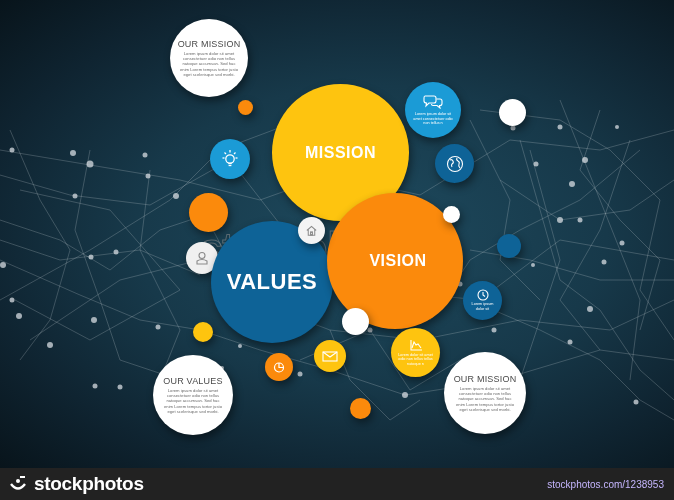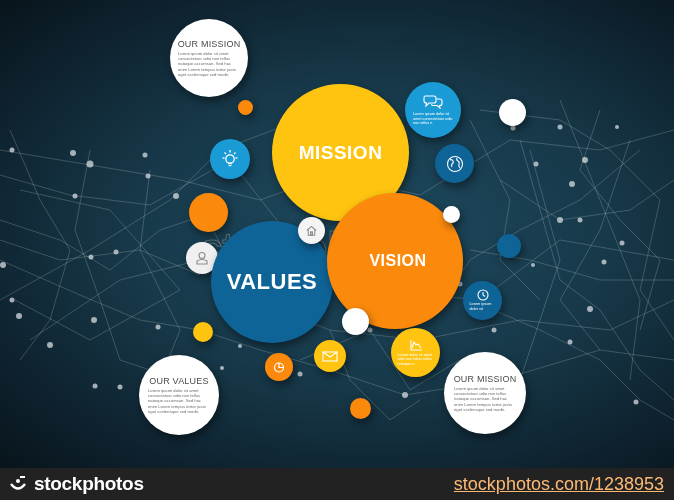--- a/index.html
+++ b/index.html
@@ -10,20 +10,21 @@
       position: absolute; left: 0; top: 0; width: 674px; height: 468px;
       background: radial-gradient(ellipse at 55% 50%, #1e4a5e 0%, #17394a 45%, #0f2431 75%, #08141b 100%);
       overflow: hidden;
     }
     #network { position: absolute; left: 0; top: 0; width: 674px; height: 468px; }
 
     .circle {
       position: absolute; border-radius: 50%;
       box-shadow: 2px 4px 8px rgba(0,0,0,0.45);
       display: flex; flex-direction: column; align-items: center; justify-content: center;
+      text-align: center;
     }
     .big-label {
       color: #ffffff; font-weight: bold; letter-spacing: 0.5px;
       font-family: "Liberation Sans", sans-serif;
     }
     .card-title {
       color: #4a4a4a; font-size: 9px; letter-spacing: 0.2px; margin-bottom: 2px;
     }
     .card-body {
       color: #6a6a6a; font-size: 4.2px; line-height: 5.2px; width: 62px;
@@ -41,21 +42,21 @@
     }
 
     #footer {
       position: absolute; left: 0; top: 468px; width: 674px; height: 32px;
       background: #222222; display: flex; align-items: center; justify-content: space-between;
       padding: 0 10px 0 8px;
     }
     .brand { display: flex; align-items: center; gap: 6px; color: #ffffff; }
     .brand-logo { width: 20px; height: 20px; position: relative; }
     .brand-name { font-size: 19px; font-weight: bold; letter-spacing: -0.3px; }
-    .footer-url { color: #fdba74; font-size: 18px; text-decoration: underline; }
+    .footer-url { color: #c4b5fd; font-size: 10px; }
   </style>
 </head>
 <body>
 
 <div id="stage">
 
   <svg id="network" viewBox="0 0 674 468">
     <g stroke="rgba(200,210,215,0.35)" stroke-width="0.7" fill="none">
       <polyline points="0,150 90,165 180,180 260,200 330,175 420,195 510,140 600,150 674,130"></polyline>
       <polyline points="0,175 70,195 150,205 230,160 300,250 380,290 480,300 560,240 674,260"></polyline>
@@ -159,21 +160,21 @@
     </svg>
   </div>
 
   <div class="circle" style="left:193px;top:322px;width:20px;height:20px;background:#fec40f;"></div>
 
   <div class="circle" style="left:211px;top:221px;width:122px;height:122px;background:#0e6397;">
     <div class="big-label" style="font-size:22px;">VALUES</div>
   </div>
 
   <div class="circle" style="left:272px;top:84px;width:137px;height:137px;background:#fec40f;">
-    <div class="big-label" style="font-size:19px;">MISSION</div>
+    <div class="big-label" style="font-size:16px;">MISSION</div>
   </div>
 
   <div class="circle" style="left:327px;top:193px;width:136px;height:136px;background:#fb8a0c;">
     <div class="big-label" style="font-size:16px;margin-left:6px;">VISION</div>
   </div>
 
   <div class="circle icon" style="left:298px;top:217px;width:27px;height:27px;background:#f4f4f4;">
     <svg width="13" height="13" viewBox="0 0 14 14" fill="none" stroke="#8a8a8a" stroke-width="1.1">
       <path d="M2 7 L7 2.5 L12 7"></path>
       <path d="M3.5 6 L3.5 12 L10.5 12 L10.5 6"></path>
@@ -230,21 +231,21 @@
 
   <div class="circle icon" style="left:265px;top:353px;width:28px;height:28px;background:#fb8a0c;">
     <svg width="12" height="12" viewBox="0 0 12 12" fill="none" stroke="#fff" stroke-width="1.2">
       <circle cx="6" cy="6.5" r="4.5"></circle>
       <path d="M6 2 L6 6.5 L10.5 6.5"></path>
     </svg>
   </div>
 
   <div class="circle" style="left:350px;top:398px;width:21px;height:21px;background:#fb8a0c;"></div>
 
-  <div class="circle" style="left:139px;top:355px;width:80px;height:80px;background:#ffffff;">
+  <div class="circle" style="left:153px;top:355px;width:80px;height:80px;background:#ffffff;">
     <div class="card-title">OUR VALUES</div>
     <div class="card-body">Lorem ipsum dolor sit amet consectetuer odio non tellus natoque accumsan. Sed hac enim Lorem tempus tortor justo eget scelerisque sed morbi.</div>
   </div>
 
   <div class="circle" style="left:444px;top:352px;width:82px;height:82px;background:#ffffff;">
     <div class="card-title">OUR MISSION</div>
     <div class="card-body">Lorem ipsum dolor sit amet consectetuer odio non tellus natoque accumsan. Sed hac enim Lorem tempus tortor justo eget scelerisque sed morbi.</div>
   </div>
 </div>
 

